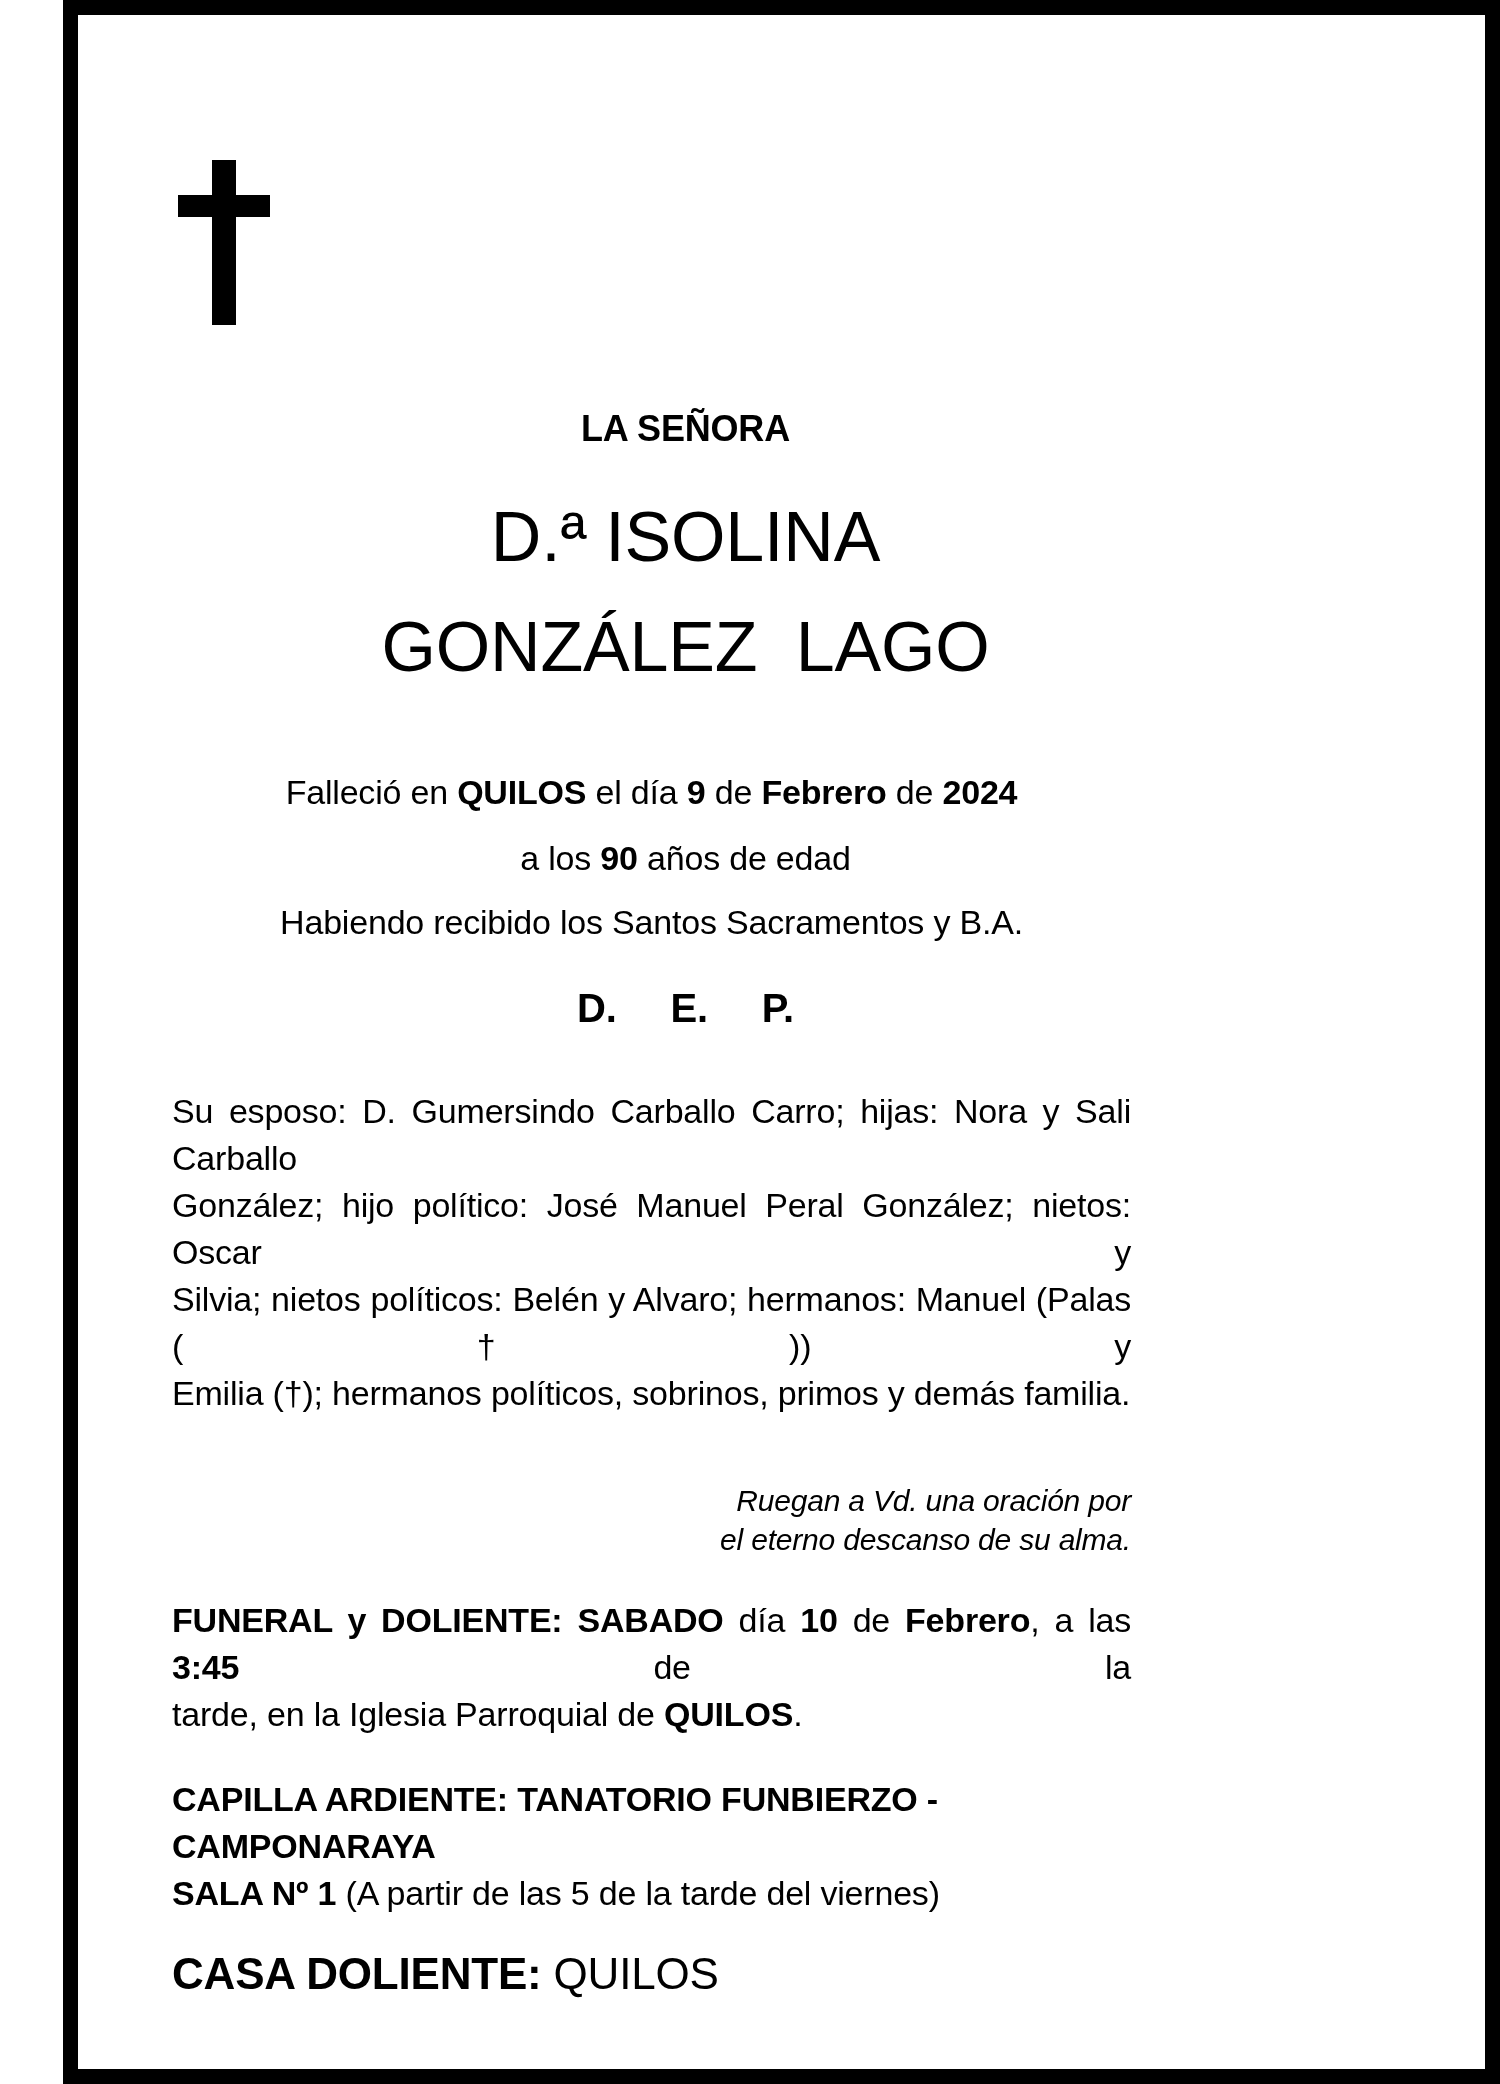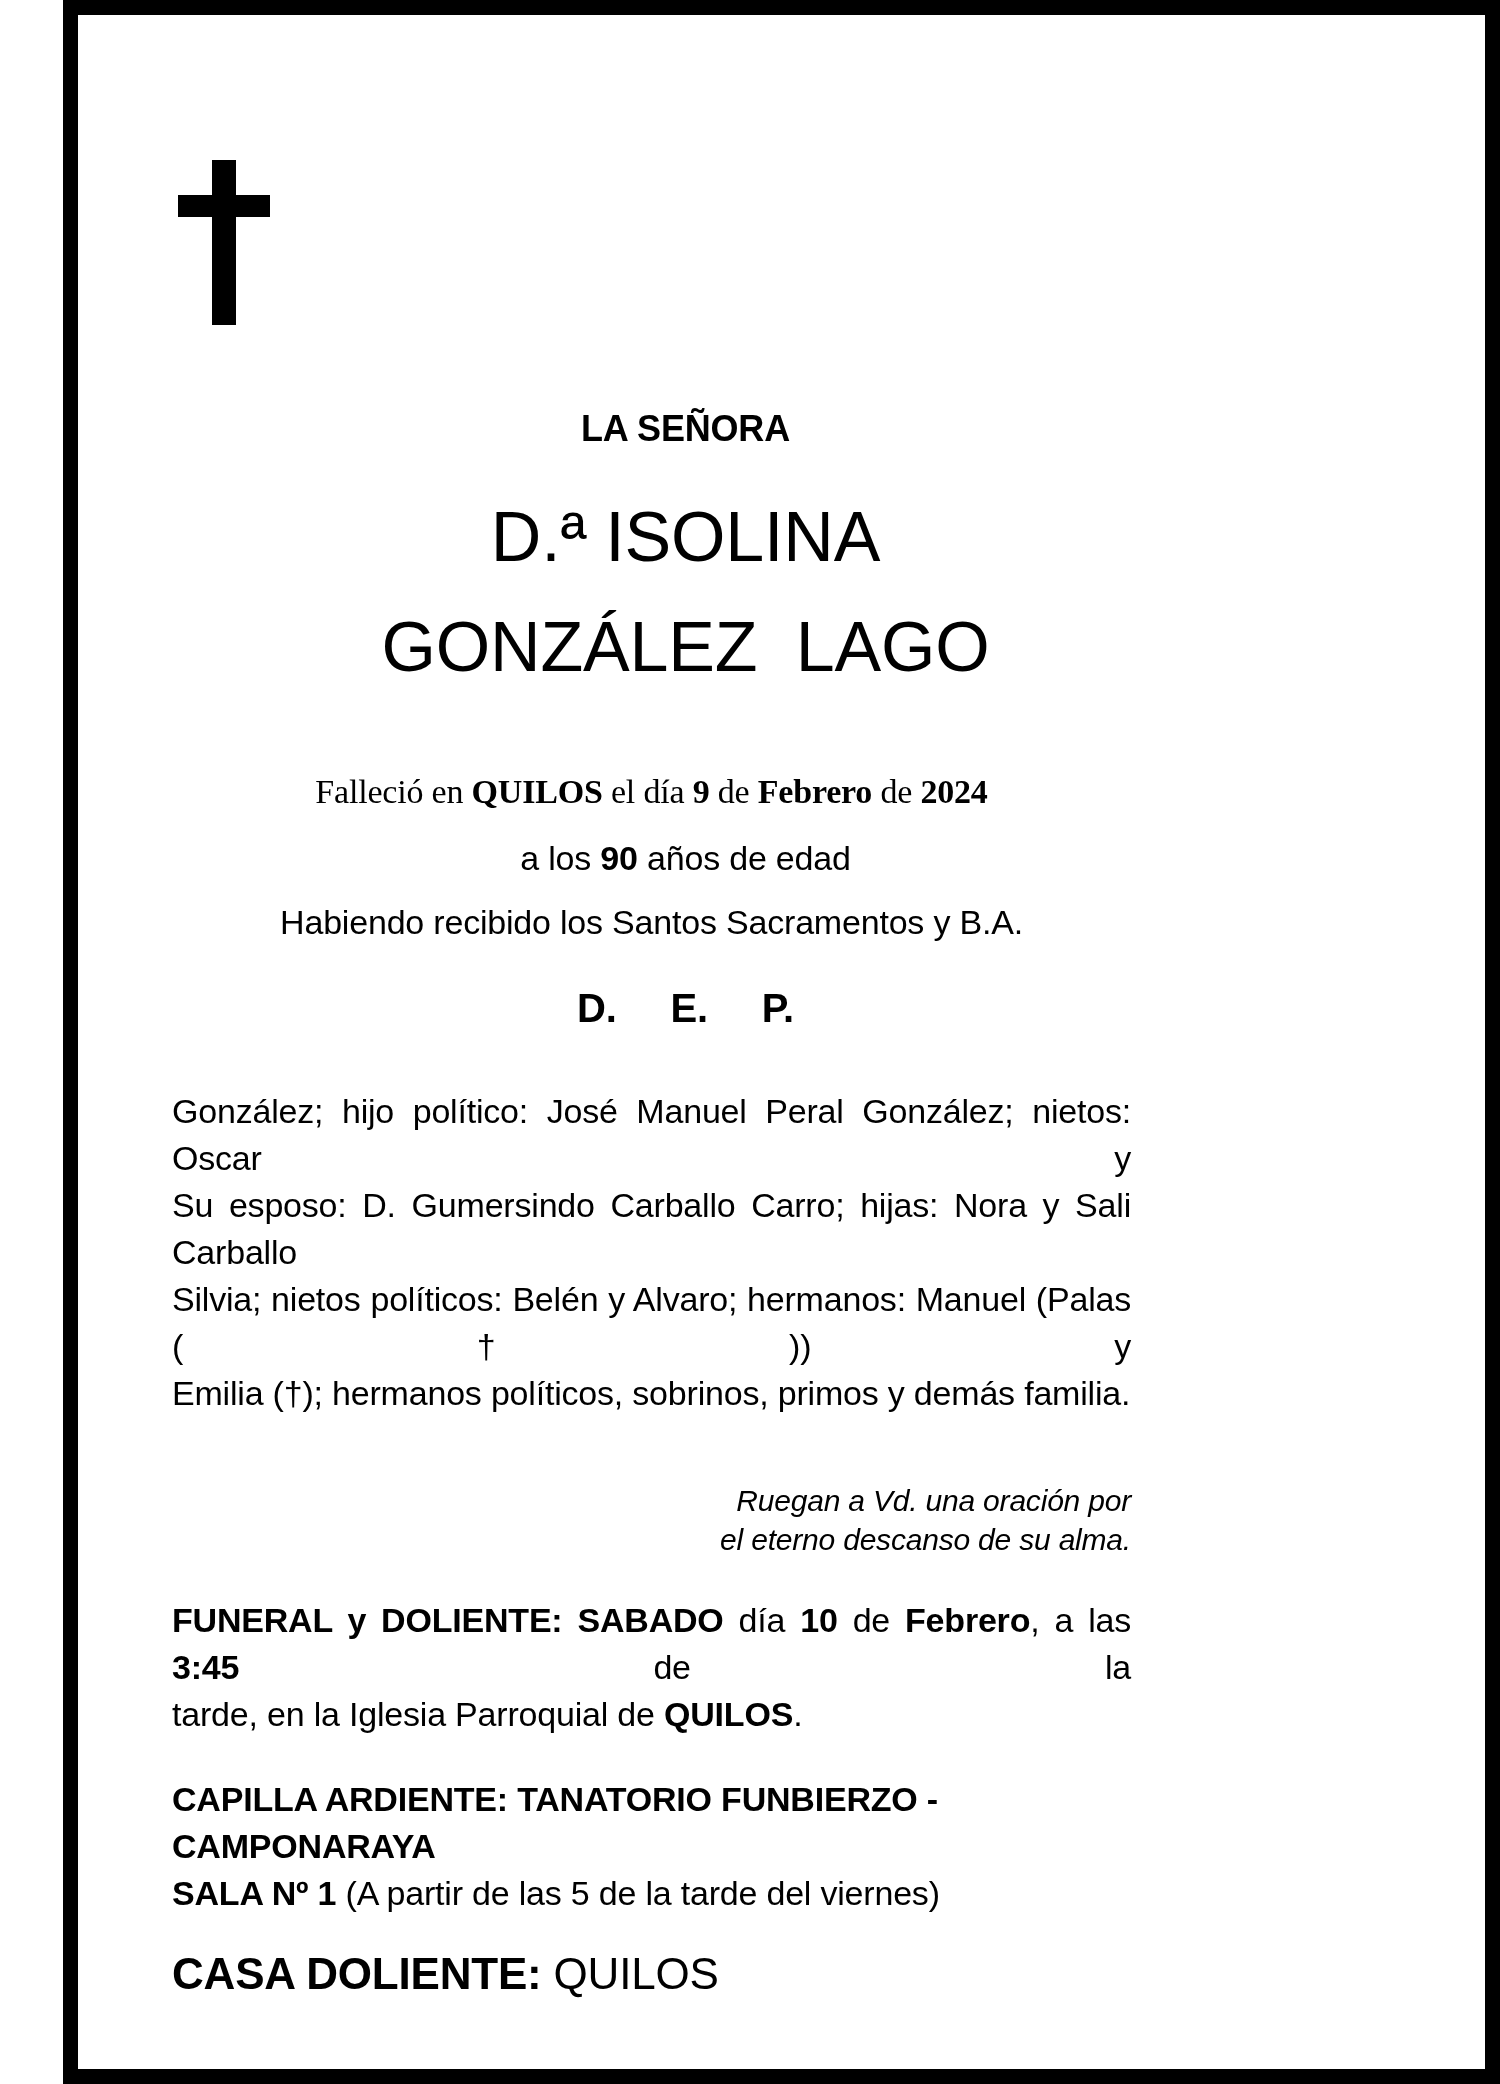--- a/index.html
+++ b/index.html
@@ -33,21 +33,21 @@
   .senora {
     margin-top:82px; font-size:36px; font-weight:bold;
     line-height:44px; text-align:center;
   }
   .name {
     margin-top:40px; font-size:70px; font-weight:normal;
     line-height:92px; text-align:center; white-space:pre-wrap;
   }
   .name2 { margin-top:18px; }
   .death { font-size:34px; line-height:48px; text-align:center; }
-  .d1 { margin-top:75px;font-family:Liberation Serif, serif; }
+  .d1 { margin-top:75px; }
   .d2 { margin-top:18px; }
   .d3 { margin-top:16px;text-align:center; }
   .dep {
     margin-top:34px; font-size:40px; font-weight:bold; line-height:56px;
     text-align:center; white-space:pre-wrap; word-spacing:16px;
   }
   .para { font-size:34px; }
   .para .line { line-height:47px; }
   .line.just { text-align:justify; text-align-last:justify; }
   .family { margin-top:52px; }
@@ -78,22 +78,22 @@
     <div class="name shift">D.ª ISOLINA</div>
     <div class="name name2 shift">GONZÁLEZ  LAGO</div>
 
     <div class="death d1"><span>Falleció en </span><span class="b">QUILOS</span><span> el día </span><span class="b">9</span><span> de </span><span class="b">Febrero</span><span> de </span><span class="b">2024</span></div>
     <div class="death d2 shift"><span>a los </span><span class="b">90</span><span> años de edad</span></div>
     <div class="death d3">Habiendo recibido los Santos Sacramentos y B.A.</div>
 
     <div class="dep shift">D.  E.  P.</div>
 
     <div class="para family">
+        <div class="line just"><span>Su esposo: D. Gumersindo Carballo Carro; hijas: Nora y Sali Carballo</span></div>
         <div class="line just"><span>González; hijo político: José Manuel Peral González; nietos: Oscar y</span></div>
-        <div class="line just"><span>Su esposo: D. Gumersindo Carballo Carro; hijas: Nora y Sali Carballo</span></div>
         <div class="line just"><span>Silvia; nietos políticos: Belén y Alvaro; hermanos: Manuel (Palas (†)) y</span></div>
         <div class="line"><span>Emilia (†); hermanos políticos, sobrinos, primos y demás familia.</span></div>
       </div>
 
     <div class="prayer">
       <div class="line">Ruegan a Vd. una oración por</div>
       <div class="line">el eterno descanso de su alma.</div>
     </div>
 
     <div class="para funeral">

